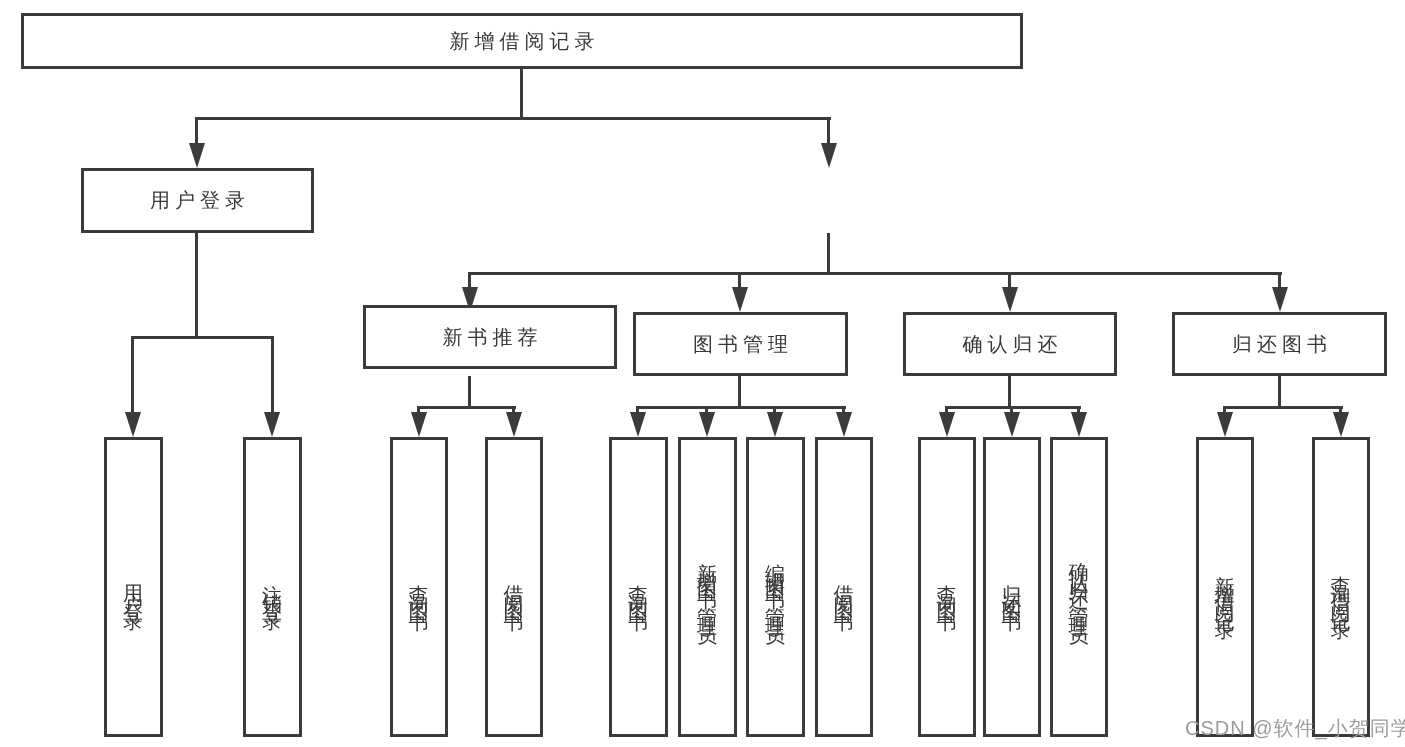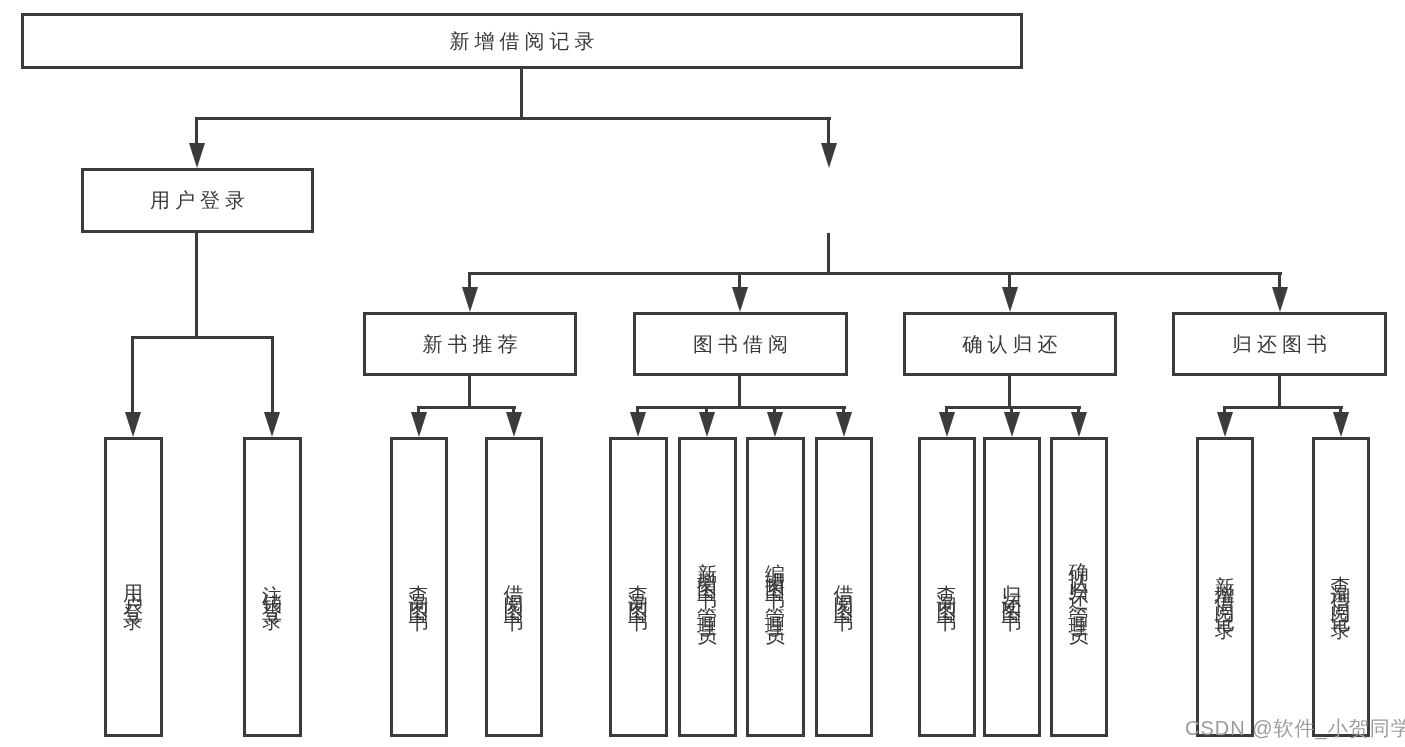--- a/index.html
+++ b/index.html
@@ -86,25 +86,25 @@
   <div class="ln hln" style="left:468px;top:272px;width:814px"></div>
   <div class="ln vln" style="left:468px;top:272px;height:18px"></div>
   <div class="arrow" style="left:462px;top:287px"></div>
   <div class="ln vln" style="left:738px;top:272px;height:18px"></div>
   <div class="arrow" style="left:732px;top:287px"></div>
   <div class="ln vln" style="left:1008px;top:272px;height:18px"></div>
   <div class="arrow" style="left:1002px;top:287px"></div>
   <div class="ln vln" style="left:1278px;top:272px;height:18px"></div>
   <div class="arrow" style="left:1272px;top:287px"></div>
 
-  <div class="box h" style="left:363px;top:312px;width:214px;height:64px">
+  <div class="box h" style="left:363px;top:305px;width:254px;height:64px">
     <span>新书推荐</span>
   </div>
   <div class="box h" style="left:633px;top:312px;width:215px;height:64px">
-    <span>图书借阅</span>
+    <span>图书管理</span>
   </div>
   <div class="box h" style="left:903px;top:312px;width:214px;height:64px">
     <span>确认归还</span>
   </div>
   <div class="box h" style="left:1172px;top:312px;width:215px;height:64px">
     <span>归还图书</span>
   </div>
 
   <div class="ln vln" style="left:468px;top:376px;height:33px"></div>
   <div class="ln hln" style="left:417px;top:406px;width:99px"></div>

